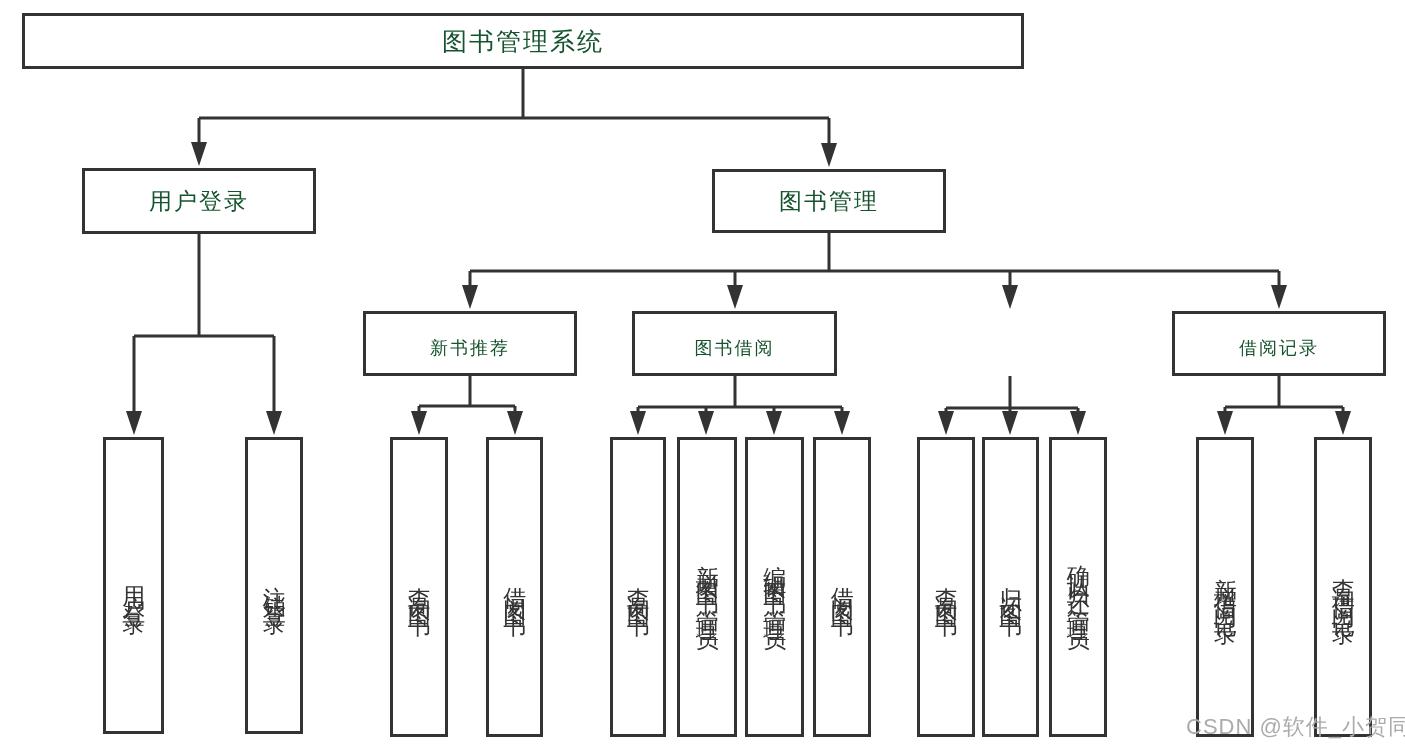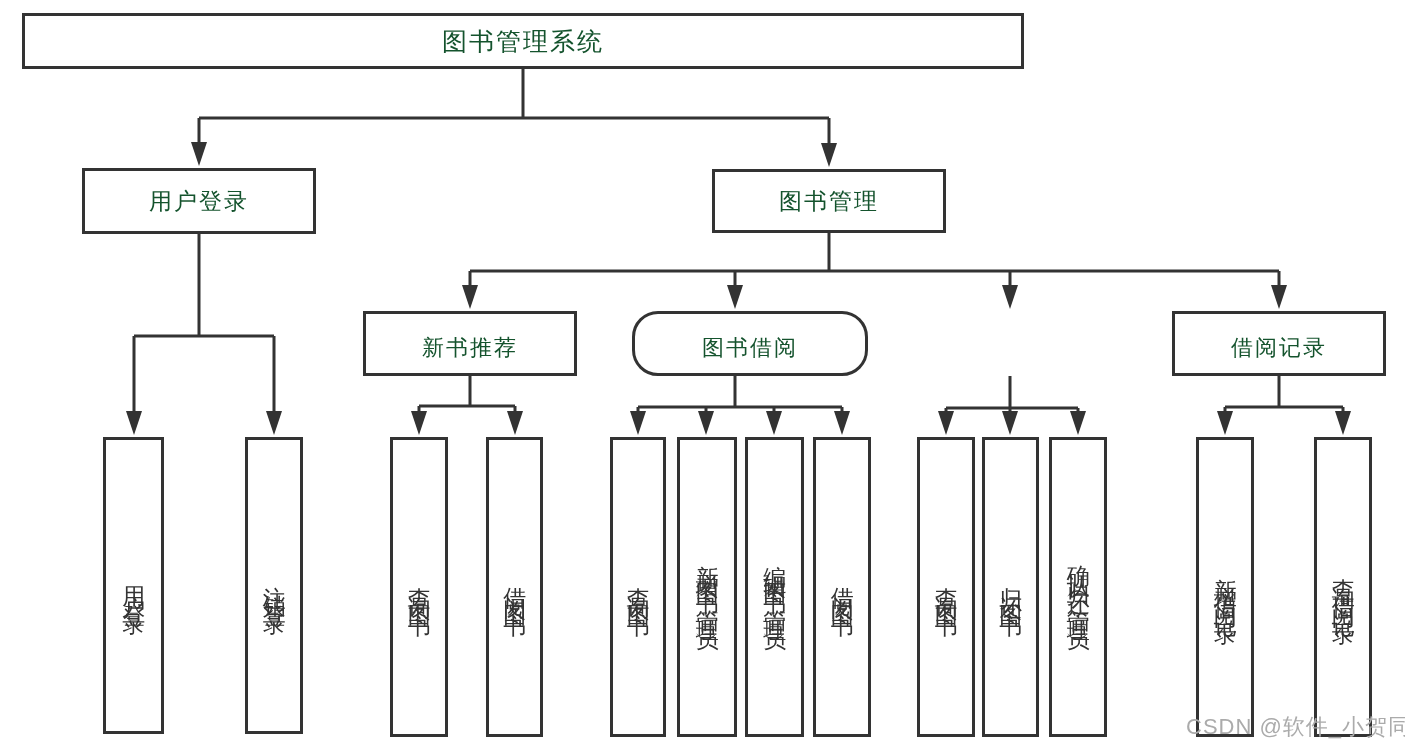--- a/index.html
+++ b/index.html
@@ -27,21 +27,21 @@
     justify-content: center;
     text-align: center;
   }
   .h-label {
     font-size: 23px;
     letter-spacing: 2px;
     color: #14532d;
     white-space: nowrap;
   }
   .root-label { font-size: 25px; }
-  .l3-label { font-size: 22px; margin-top: 8px; }
+  .l3-label { font-size: 18px; margin-top: 8px; }
   .v-label {
     writing-mode: vertical-rl;
     text-orientation: mixed;
     font-size: 23px;
     letter-spacing: 9px;
     line-height: 1.1;
     color: #333333;
   }
   .watermark {
     position: absolute;
@@ -86,21 +86,21 @@
   <div class="box" style="left:82px; top:168px; width:234px; height:66px;">
     <span class="h-label">用户登录</span>
   </div>
   <div class="box" style="left:712px; top:169px; width:234px; height:64px;">
     <span class="h-label">图书管理</span>
   </div>
 
   <div class="box" style="left:363px; top:311px; width:214px; height:65px;">
     <span class="h-label l3-label">新书推荐</span>
   </div>
-  <div class="box" style="left:632px; top:311px; width:236px; height:65px;border-radius:26px;">
+  <div class="box" style="left:632px; top:311px; width:205px; height:65px;">
     <span class="h-label l3-label">图书借阅</span>
   </div>
   <div class="box" style="left:1172px; top:311px; width:214px; height:65px;">
     <span class="h-label l3-label">借阅记录</span>
   </div>
 
   <div class="box" style="left:103px; top:437px; width:61px; height:297px;">
     <span class="v-label">用户登录</span>
   </div>
   <div class="box" style="left:245px; top:437px; width:58px; height:297px;">

